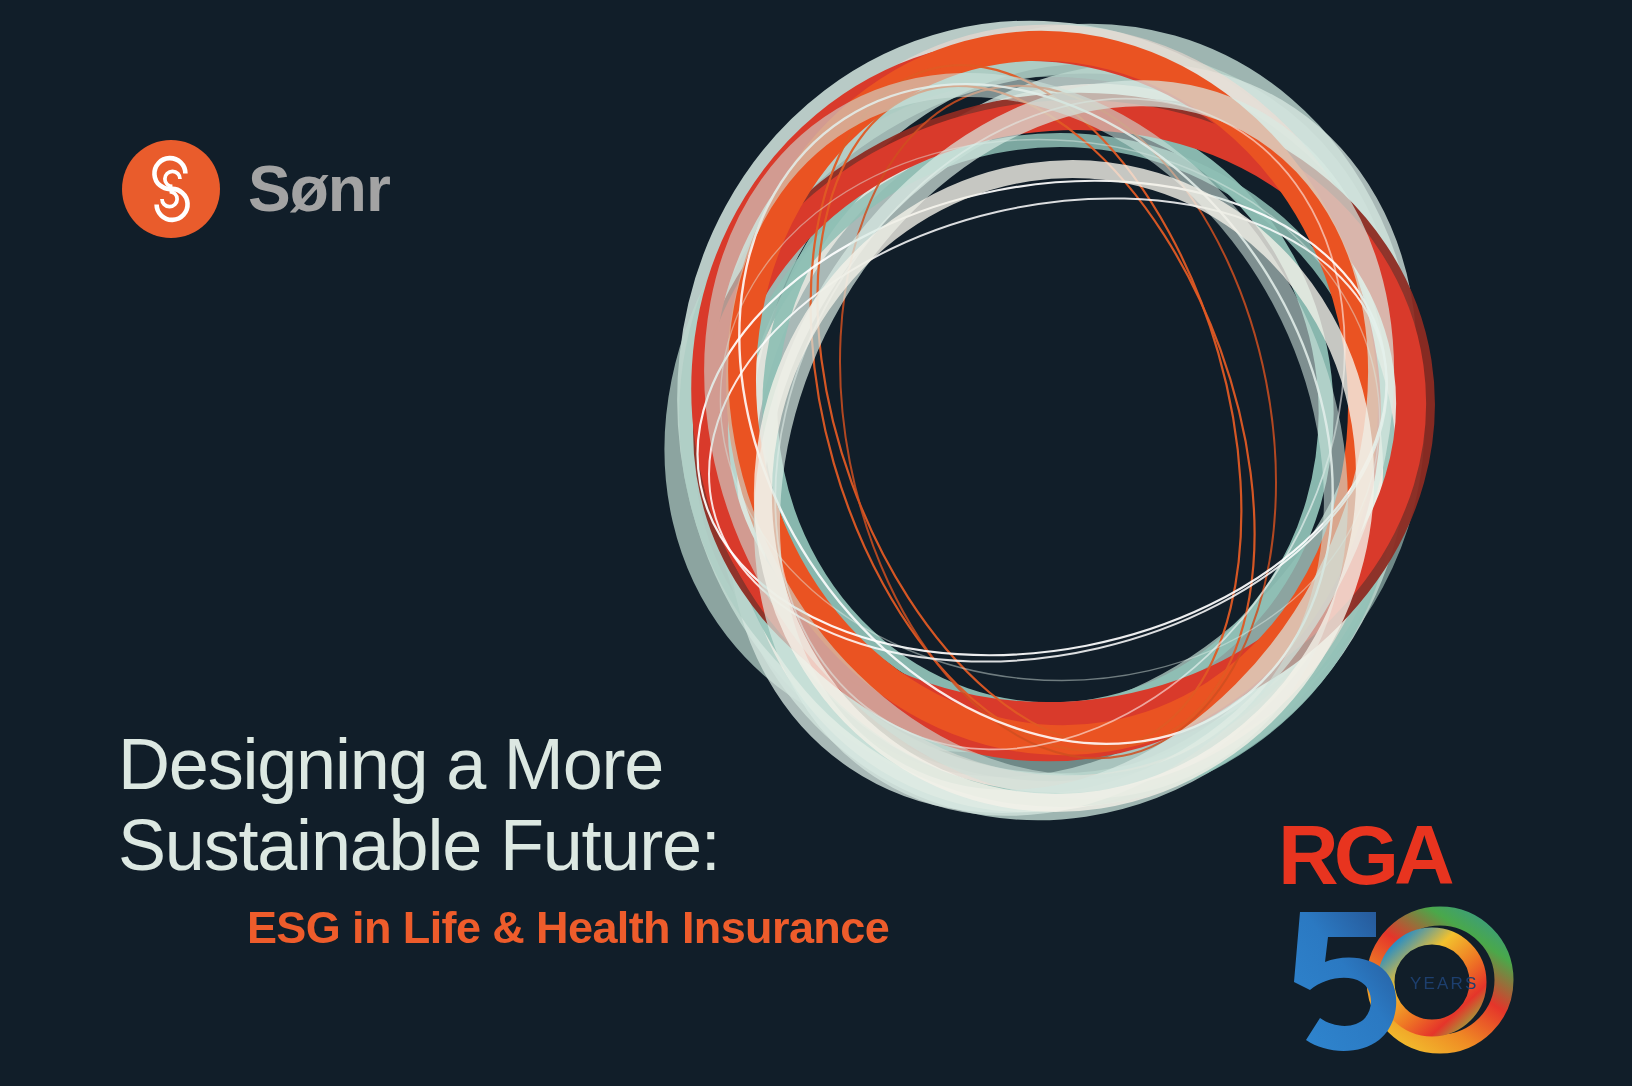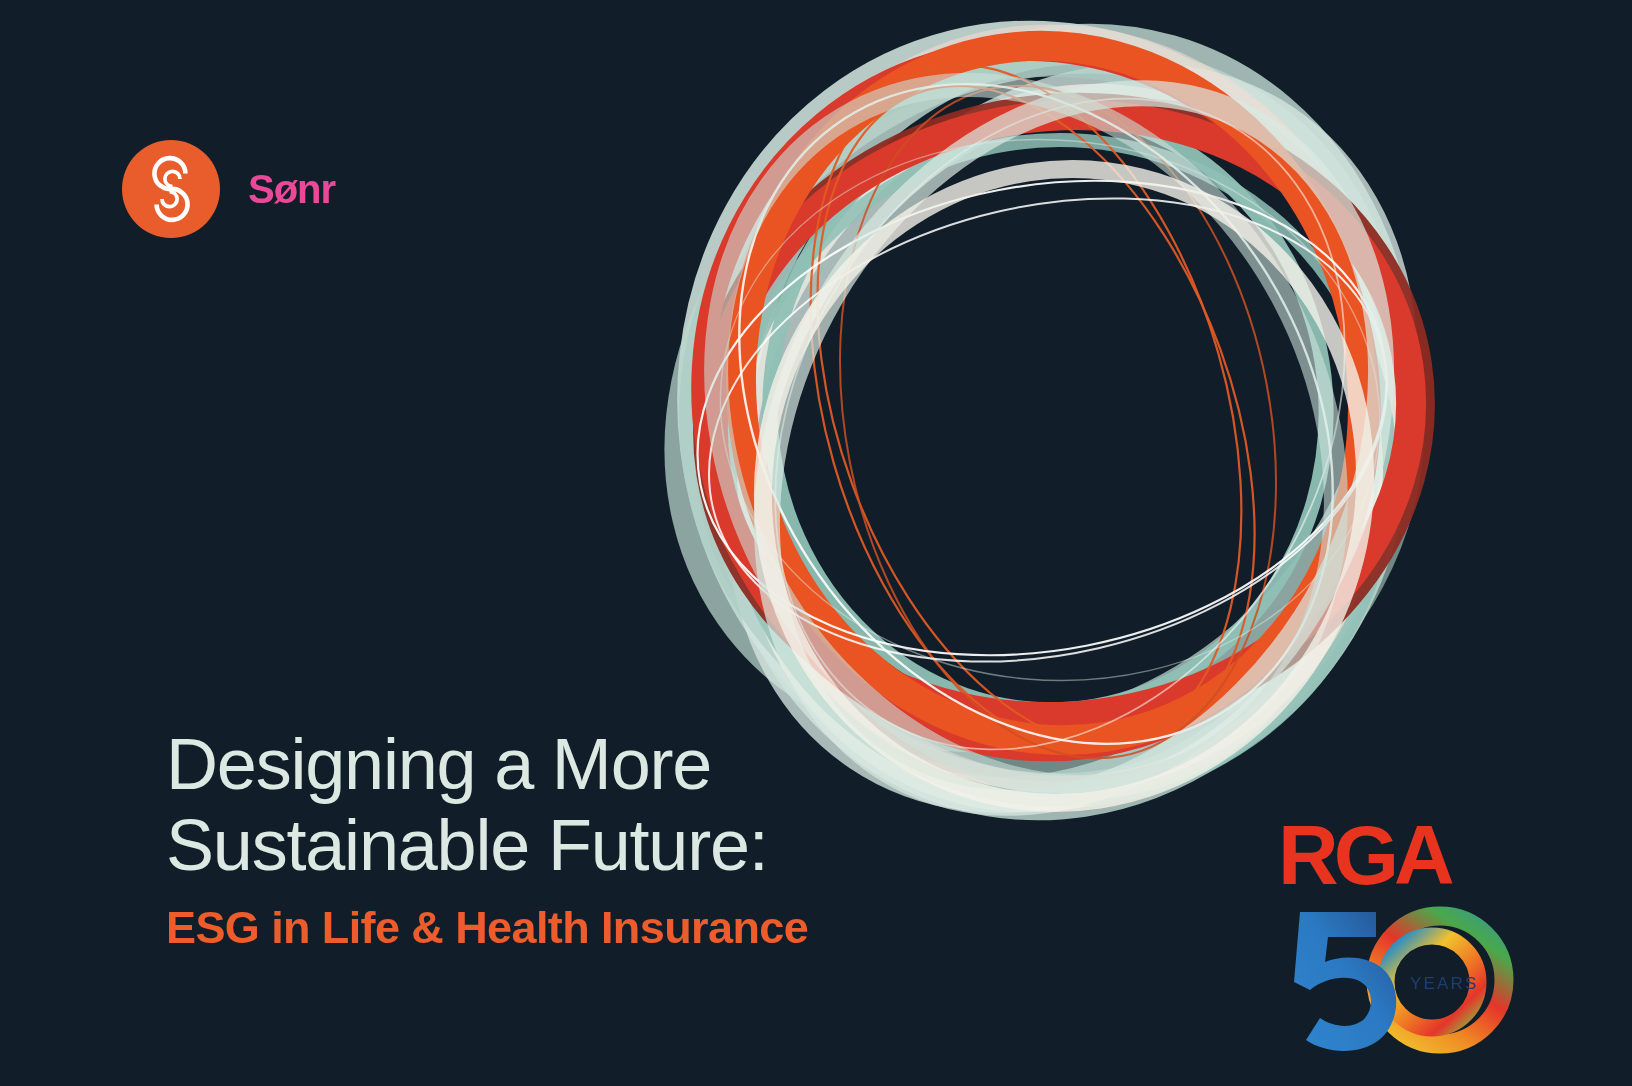--- a/index.html
+++ b/index.html
@@ -28,22 +28,22 @@
   .brand-mark {
     width: 98px;
     height: 98px;
     border-radius: 50%;
     background: #e95c2c;
     display: flex;
     align-items: center;
     justify-content: center;
   }
   .brand-word {
-    color: #ec4899;
-    font-size: 40px;
+    color: #a3a3a3;
+    font-size: 64px;
     font-weight: 700;
     letter-spacing: -1px;
     line-height: 1;
   }
 
   
   .orb {
     position: absolute;
     left: 612px;
     top: 18px;
@@ -51,38 +51,38 @@
     height: 810px;
   }
   .orb svg { display: block; width: 100%; height: 100%; }
 
   
   .headline {
     position: absolute;
     left: 118px;
     top: 724px;
     width: 900px;
-    margin-left: 48px;
   }
   .headline-line {
     color: #dce8e2;
     font-size: 72px;
     font-weight: 400;
     line-height: 1.13;
     letter-spacing: -1.2px;
     white-space: nowrap;
   }
   .subhead {
     color: #ee5c2b;
     font-size: 45px;
     font-weight: 700;
     line-height: 1.12;
     letter-spacing: -0.6px;
     margin-top: 16px;
     white-space: nowrap;
+    text-align: center;
   }
 
   
   .rga {
     position: absolute;
     left: 1272px;
     top: 812px;
     width: 250px;
     height: 250px;
     text-align: center;

